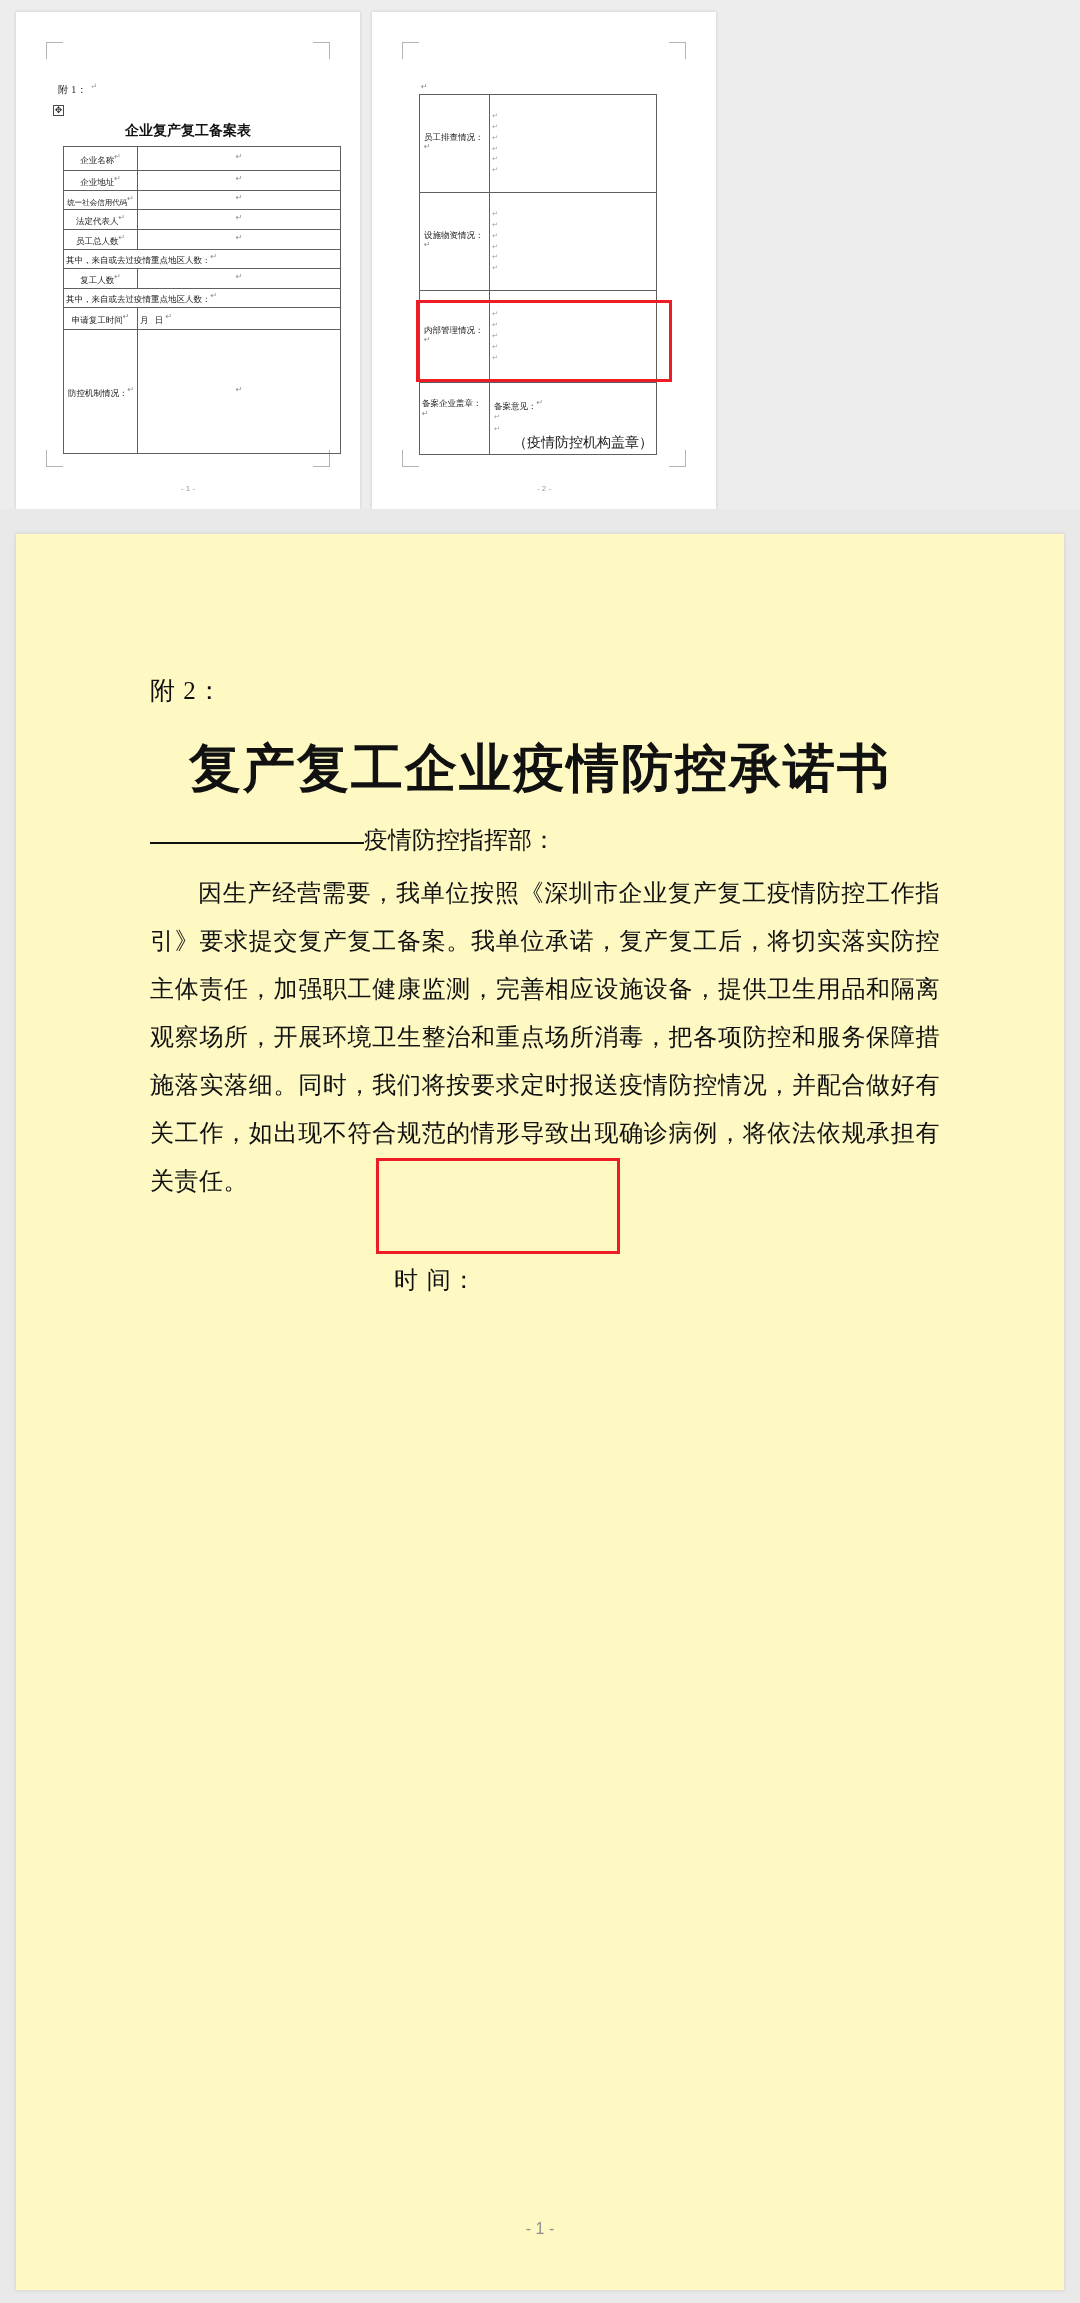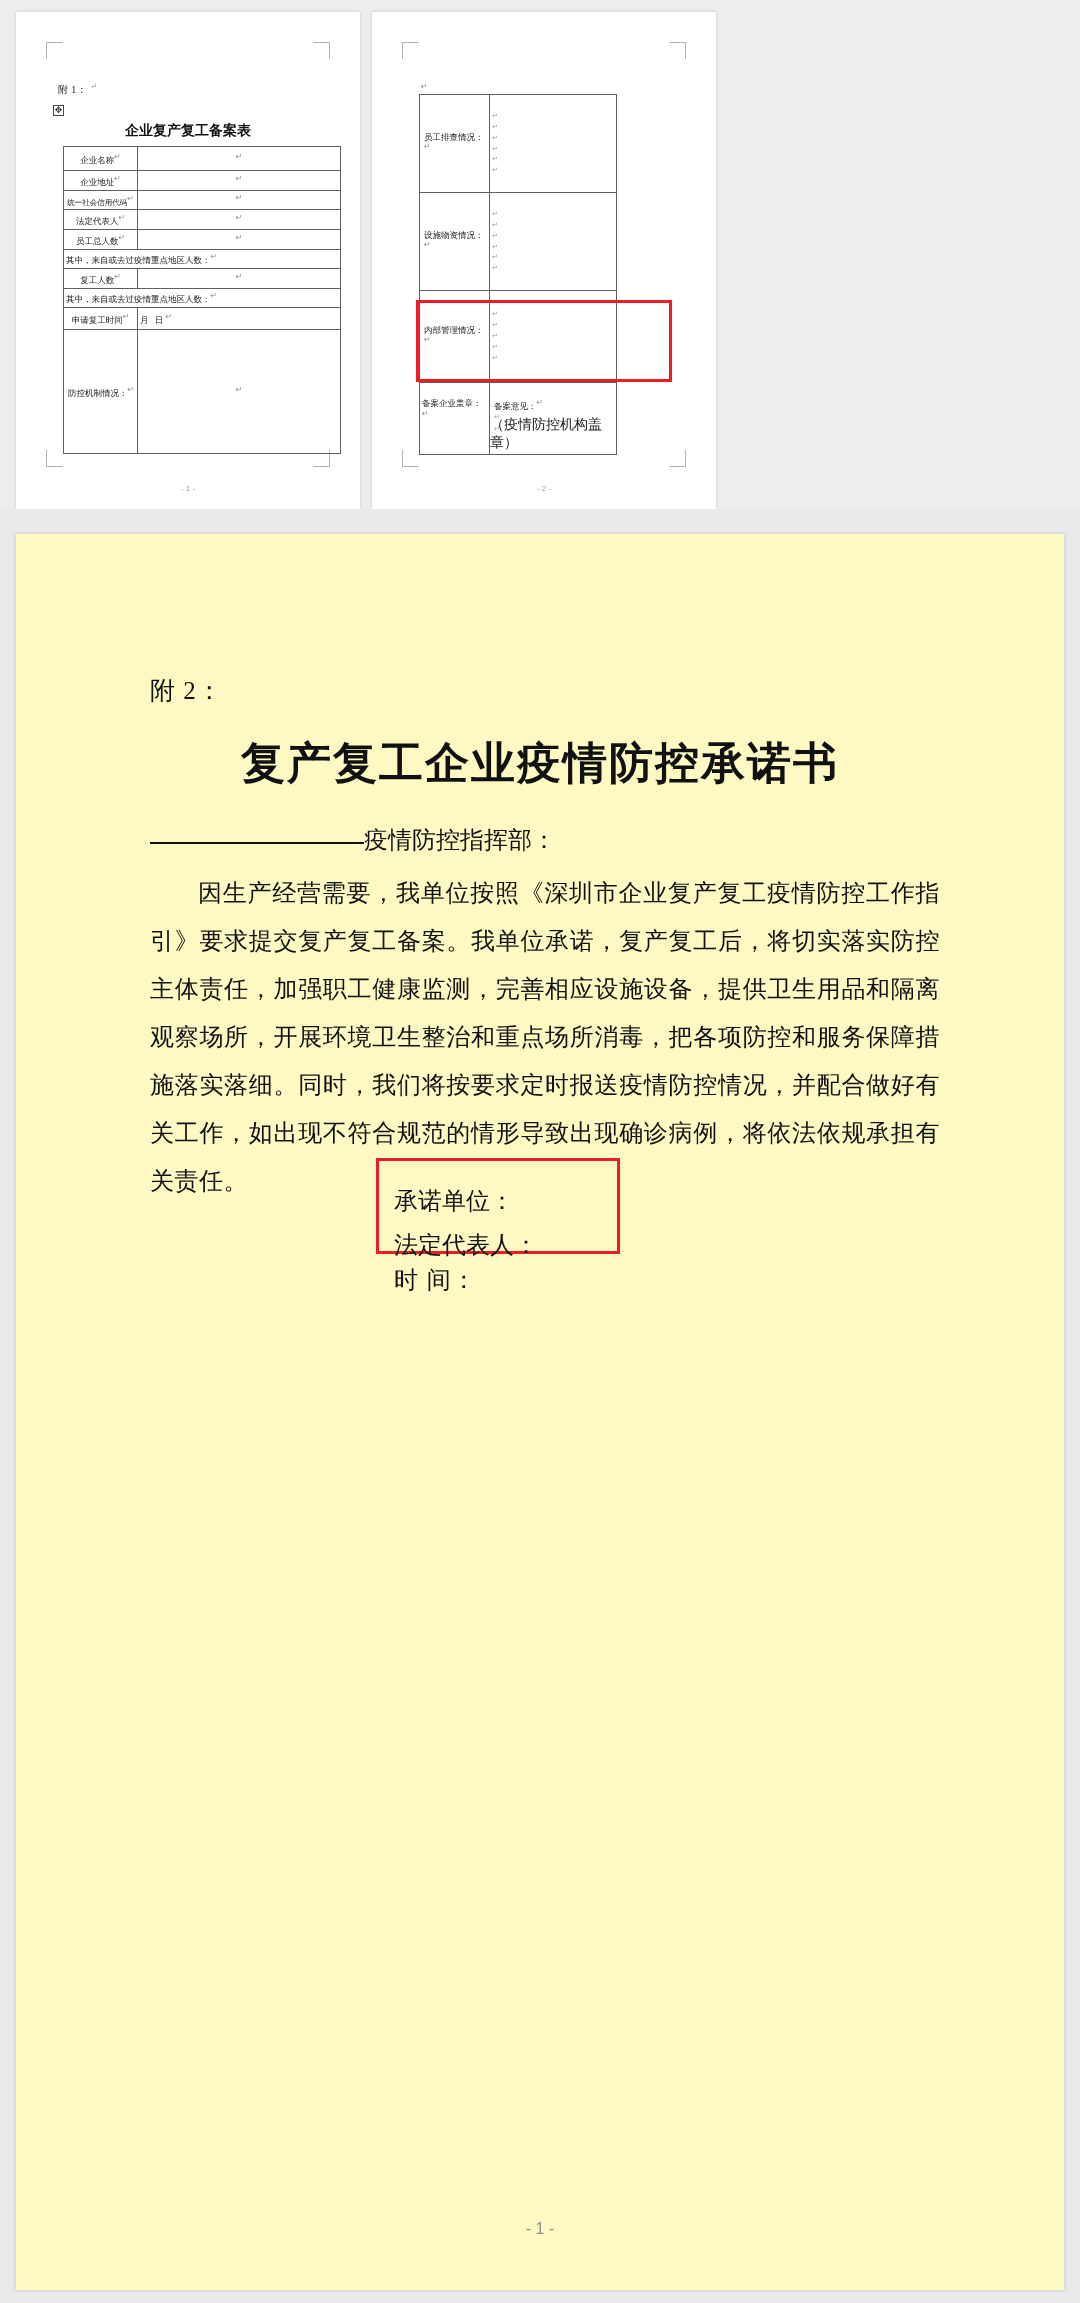--- a/index.html
+++ b/index.html
@@ -71,21 +71,21 @@
   #t1 td.c1 { width: 74px; }
 
   .dateline { font-size: 8.5px; color: #1a1a1a; letter-spacing: 2px; }
 
   .p1-foot, .p2-foot {
     position: absolute; bottom: 16px; width: 100%;
     text-align: center; font-size: 8px; color: #9a9a9a;
   }
 
   
-  #t2 { left: 47px; top: 82px; width: 198px; }
+  #t2 { left: 47px; top: 82px; width: 238px; }
   #t2 td.c1 { width: 70px; }
   .p2-top-pilcrow {
     position: absolute; left: 49px; top: 70px; font-size: 8px; color: #8a8a8a;
   }
   .stack { display: block; }
   .stack span { display: block; font-size: 7px; color: #9a9a9a; line-height: 1.55; }
   .cell-label-mid { position: relative; }
   .cell-label-mid .ctext {
     position: absolute; left: 4px; top: 50%; transform: translateY(-50%);
     font-size: 8.5px; color: #1a1a1a;
@@ -106,21 +106,21 @@
     background: #fef9c3;
     box-shadow: 0 0 4px rgba(0,0,0,.14);
   }
   .p3-attach {
     position: absolute; left: 134px; top: 140px;
     font-size: 25px; color: #111; letter-spacing: 1px;
     font-family: "Liberation Serif", "DejaVu Serif", serif;
   }
   .p3-title {
     position: absolute; left: 0; top: 200px; width: 1048px;
-    text-align: center; font-size: 44px; font-weight: 700; color: #111;
+    text-align: center; font-size: 52px; font-weight: 700; color: #111;
     letter-spacing: 2px;
   }
   .p3-salute {
     position: absolute; left: 134px; top: 290px;
     font-size: 24px; color: #111;
   }
   .p3-salute .blank {
     display: inline-block; width: 214px;
     border-bottom: 2px solid #111; vertical-align: 4px;
   }
@@ -296,21 +296,17 @@
   <div class="p3-title">复产复工企业疫情防控承诺书</div>
 
   <div class="p3-salute">
     <span class="blank"></span><span>疫情防控指挥部：</span>
   </div>
 
   <div class="p3-body">因生产经营需要，我单位按照《深圳市企业复产复工疫情防控工作指引》要求提交复产复工备案。我单位承诺，复产复工后，将切实落实防控主体责任，加强职工健康监测，完善相应设施设备，提供卫生用品和隔离观察场所，开展环境卫生整治和重点场所消毒，把各项防控和服务保障措施落实落细。同时，我们将按要求定时报送疫情防控情况，并配合做好有关工作，如出现不符合规范的情形导致出现确诊病例，将依法依规承担有关责任。</div>
 
   <div class="redbox" id="redbox-p3"></div>
 
-  <div class="p3-sign">
-    <div>承诺单位：</div>
-    <div>法定代表人：</div>
-  </div>
 
   <div class="p3-time">时    间：</div>
 
   <div class="p3-foot">- 1 -</div>
 </div>
 
 </body></html>

